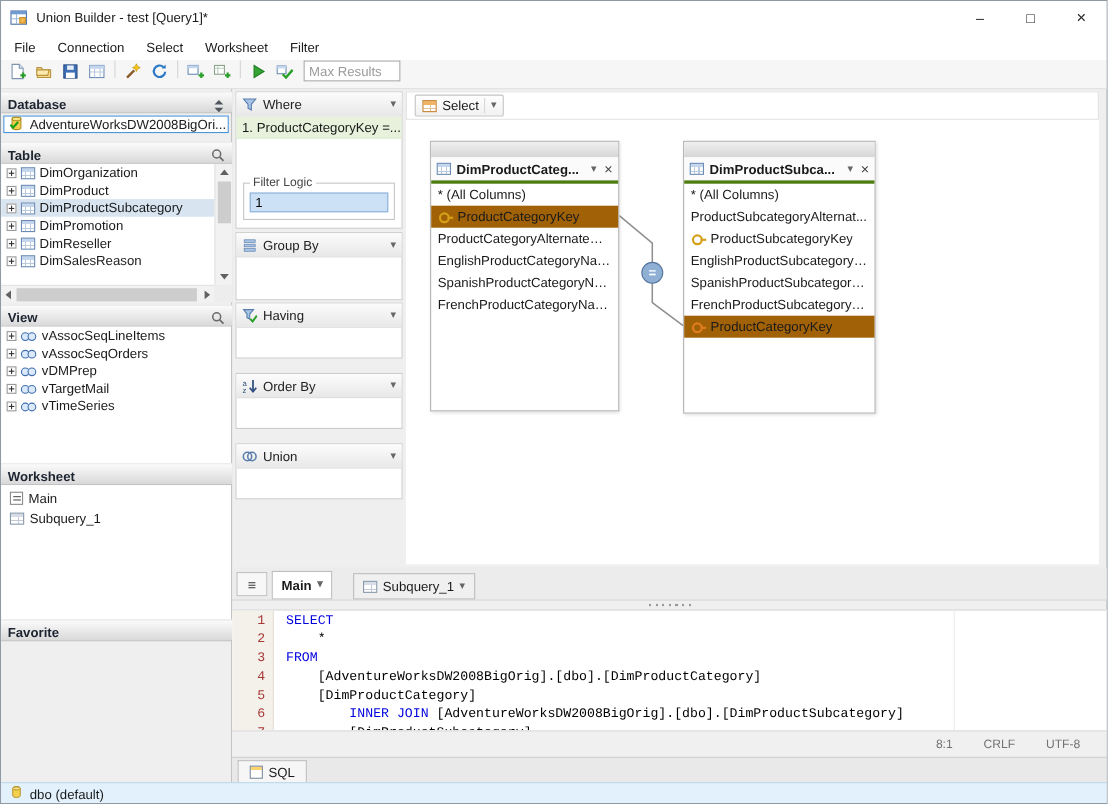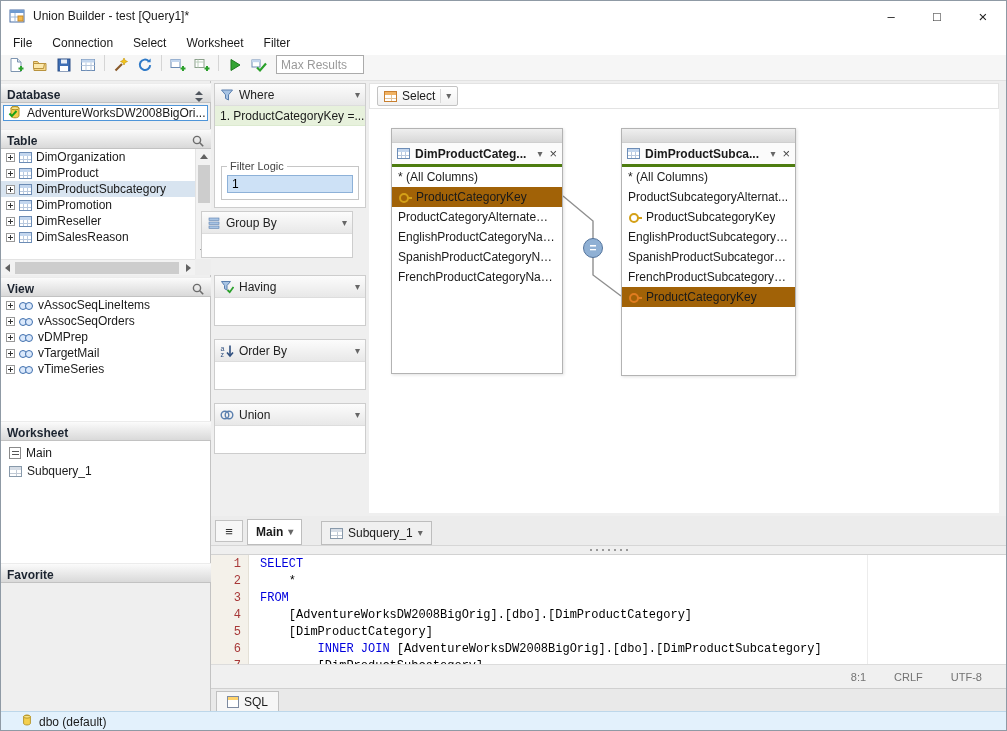--- a/index.html
+++ b/index.html
@@ -108,21 +108,21 @@
 .ln{height:17px;line-height:17px;text-align:right;padding-right:7px;font:12px "Liberation Mono",monospace;color:#a83838}
 .marginline{position:absolute;left:656px;top:0;width:1px;height:109px;background:#ececec}
 #codearea{position:absolute;left:39px;top:0;right:0;height:109px;padding:2px 0 0 10px;overflow:hidden}
 .code-line{height:17px;line-height:17px;font:12px "Liberation Mono",monospace;white-space:pre}
 .code-line .kw{color:#0000dd}
 .code-line .id{color:#000}
 #edstatus{position:absolute;left:210px;top:663px;width:797px;height:24px;background:#f0f0f0;border-top:1px solid #dcdcdc;display:flex;align-items:center;justify-content:flex-end;gap:28px;padding-right:26px;color:#737373;font-size:11px}
 #sqltabs{position:absolute;left:210px;top:687px;width:797px;height:23px;background:#e9e9e9;border-top:1px solid #d0d0d0}
 .sqltab{position:absolute;left:5px;top:2px;height:21px;display:flex;align-items:center;gap:5px;padding:0 10px;background:#f6f6f6;border:1px solid #c0c0c0;border-bottom:none;font-size:12px}
 .icon-sql{width:12px;height:12px;border:1px solid #7d8aa0;background-color:#fff;background-image:linear-gradient(to bottom,#ffd36b 0,#ffd36b 3px,transparent 3px)}
-#statusbar{position:absolute;left:0;top:710px;width:1007px;height:20px;background:#e3f1fc;border-top:1px solid #bdd7ea;display:flex;align-items:center;gap:6px;padding-left:20px}
+#statusbar{position:absolute;left:0;top:710px;width:1007px;height:20px;background:#e3f1fc;border-top:1px solid #bdd7ea;display:flex;align-items:center;gap:6px;padding-left:8px}
 </style>
 </head>
 <body>
 
 <div id="app">
 
   <div class="titlebar">
     <span class="appicon">
       <svg width="16" height="16" viewBox="0 0 16 16">
           <rect x="1" y="2" width="14" height="12" fill="#fff" stroke="#4a6fa5"></rect>
@@ -361,21 +361,21 @@
       <span class="plabel">Where</span>
       <span class="arrow">▾</span>
     </div>
     <div class="where-cond">1. ProductCategoryKey =...</div>
     <fieldset class="filter-logic">
       <legend>Filter Logic</legend>
       <input class="filter-input" value="1" style="">
     </fieldset>
   </div>
 
-  <div class="panel" style="left:200px;top:210px;height:47px">
+  <div class="panel" style="left:213px;top:210px;height:62px">
     <div class="panel-head">
       <span class="picon"><svg width="14" height="14" viewBox="0 0 14 14">
             <rect x="2" y="2" width="10" height="2.4" fill="#a8c4e4" stroke="#5a7fae" stroke-width="0.6"></rect>
             <rect x="2" y="6" width="10" height="2.4" fill="#a8c4e4" stroke="#5a7fae" stroke-width="0.6"></rect>
             <rect x="2" y="10" width="10" height="2.4" fill="#a8c4e4" stroke="#5a7fae" stroke-width="0.6"></rect>
           </svg></span>
       <span class="plabel">Group By</span>
       <span class="arrow">▾</span>
     </div>
   </div>

